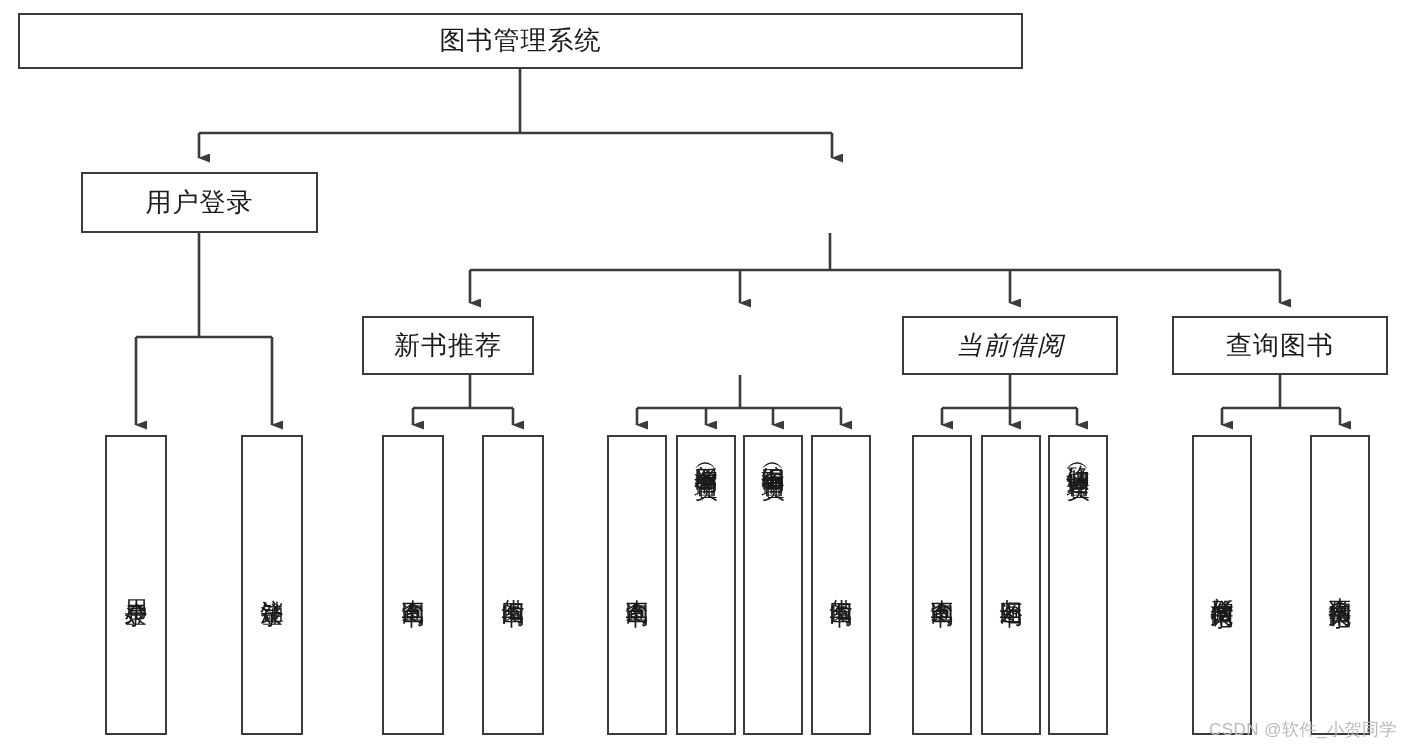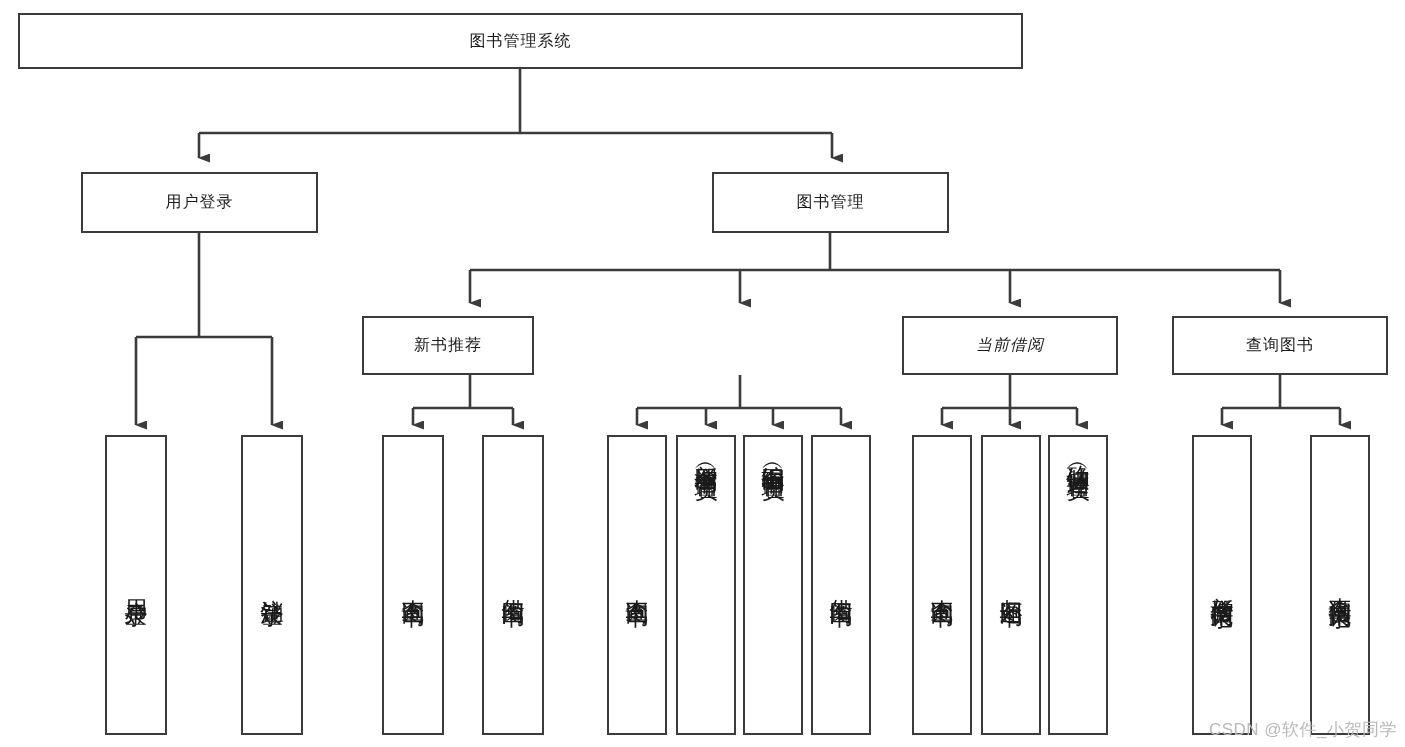--- a/index.html
+++ b/index.html
@@ -17,21 +17,21 @@
     position:absolute;
     box-sizing:border-box;
     background:#ffffff;
     border:2px solid #3b3b3b;
     display:flex;
     align-items:center;
     justify-content:center;
     color:#1a1a1a;
   }
   .node .lbl{
-    font-size:16px;
+    font-size:26px;
     line-height:1.15;
     letter-spacing:1px;
     white-space:nowrap;
     text-align:right;
   }
 
   
   .leaf{
     position:absolute;
     box-sizing:border-box;
@@ -120,23 +120,20 @@
     </g>
   </svg>
 
   <div class="node" style="left:18px;top:13px;width:1005px;height:56px;">
     <span class="lbl">图书管理系统</span>
   </div>
 
   <div class="node" style="left:81px;top:172px;width:237px;height:61px;">
     <span class="lbl">用户登录</span>
   </div>
-  <div class="node" style="left:712px;top:172px;width:237px;height:61px;">
-    <span class="lbl">图书管理</span>
-  </div>
 
   <div class="node" style="left:362px;top:316px;width:172px;height:59px;">
     <span class="lbl">新书推荐</span>
   </div>
   <div class="node" style="left:902px;top:316px;width:216px;height:59px;font-style:italic;">
     <span class="lbl">当前借阅</span>
   </div>
   <div class="node" style="left:1172px;top:316px;width:216px;height:59px;">
     <span class="lbl">查询图书</span>
   </div>

